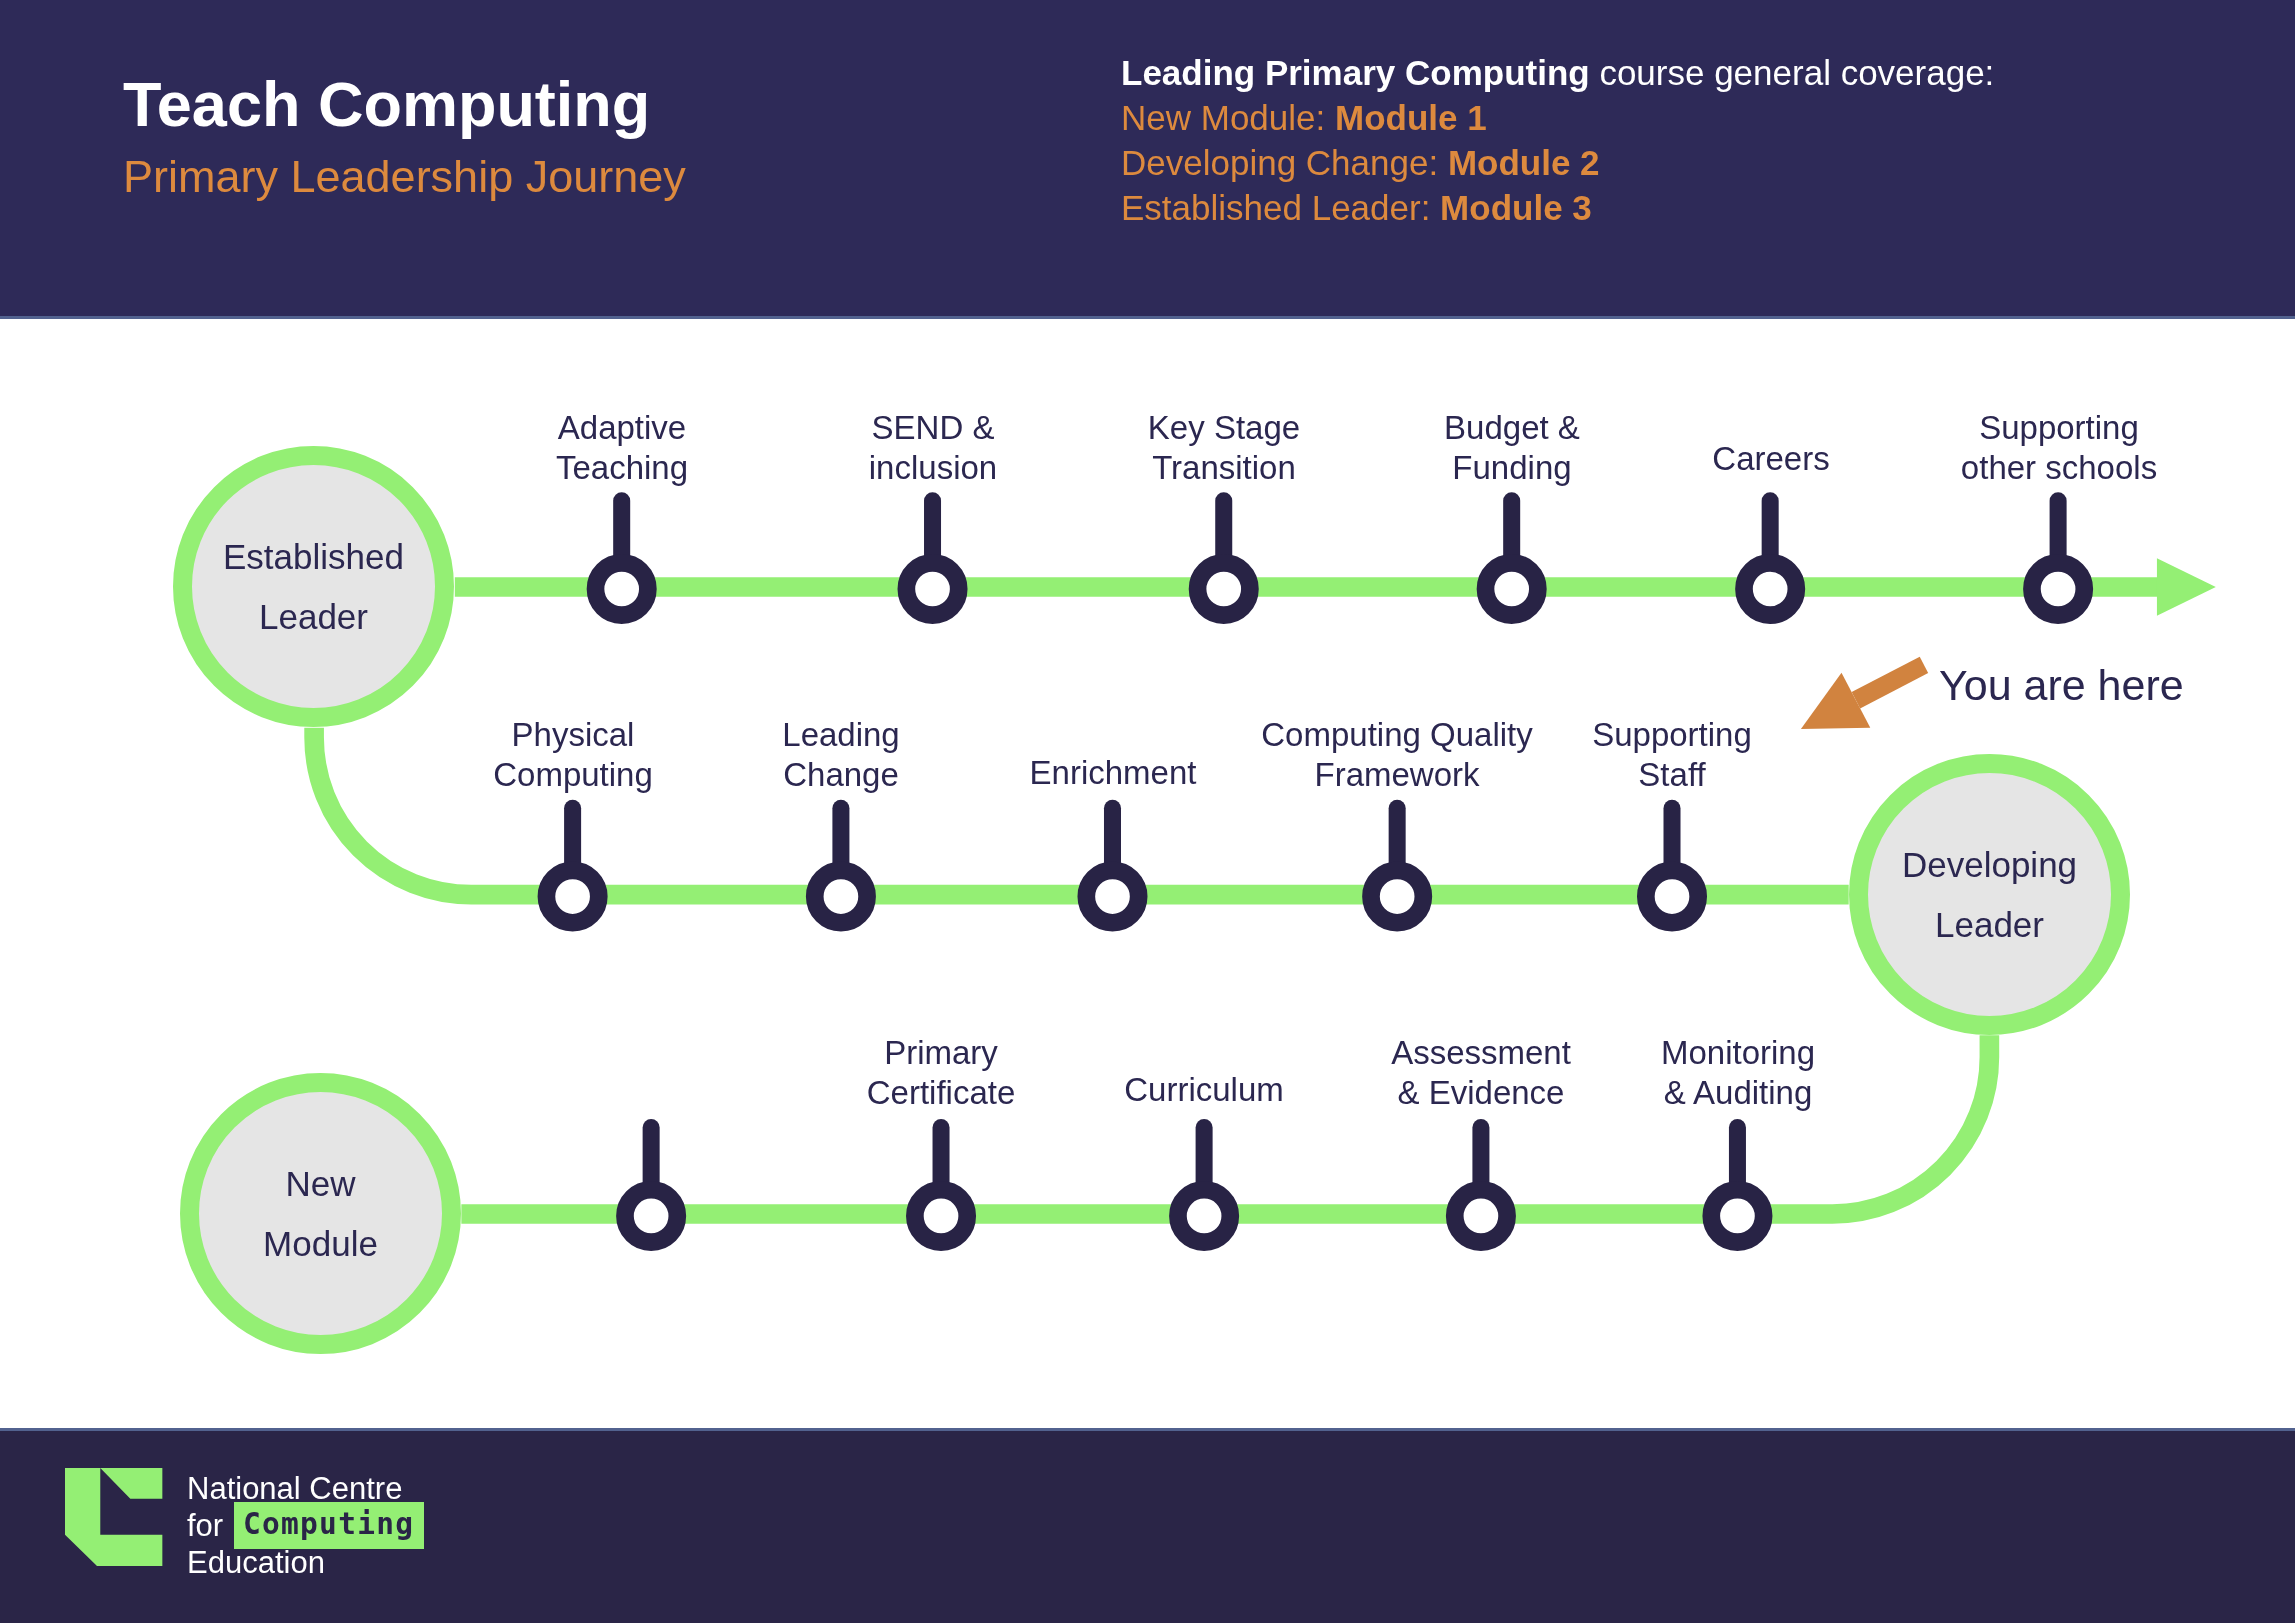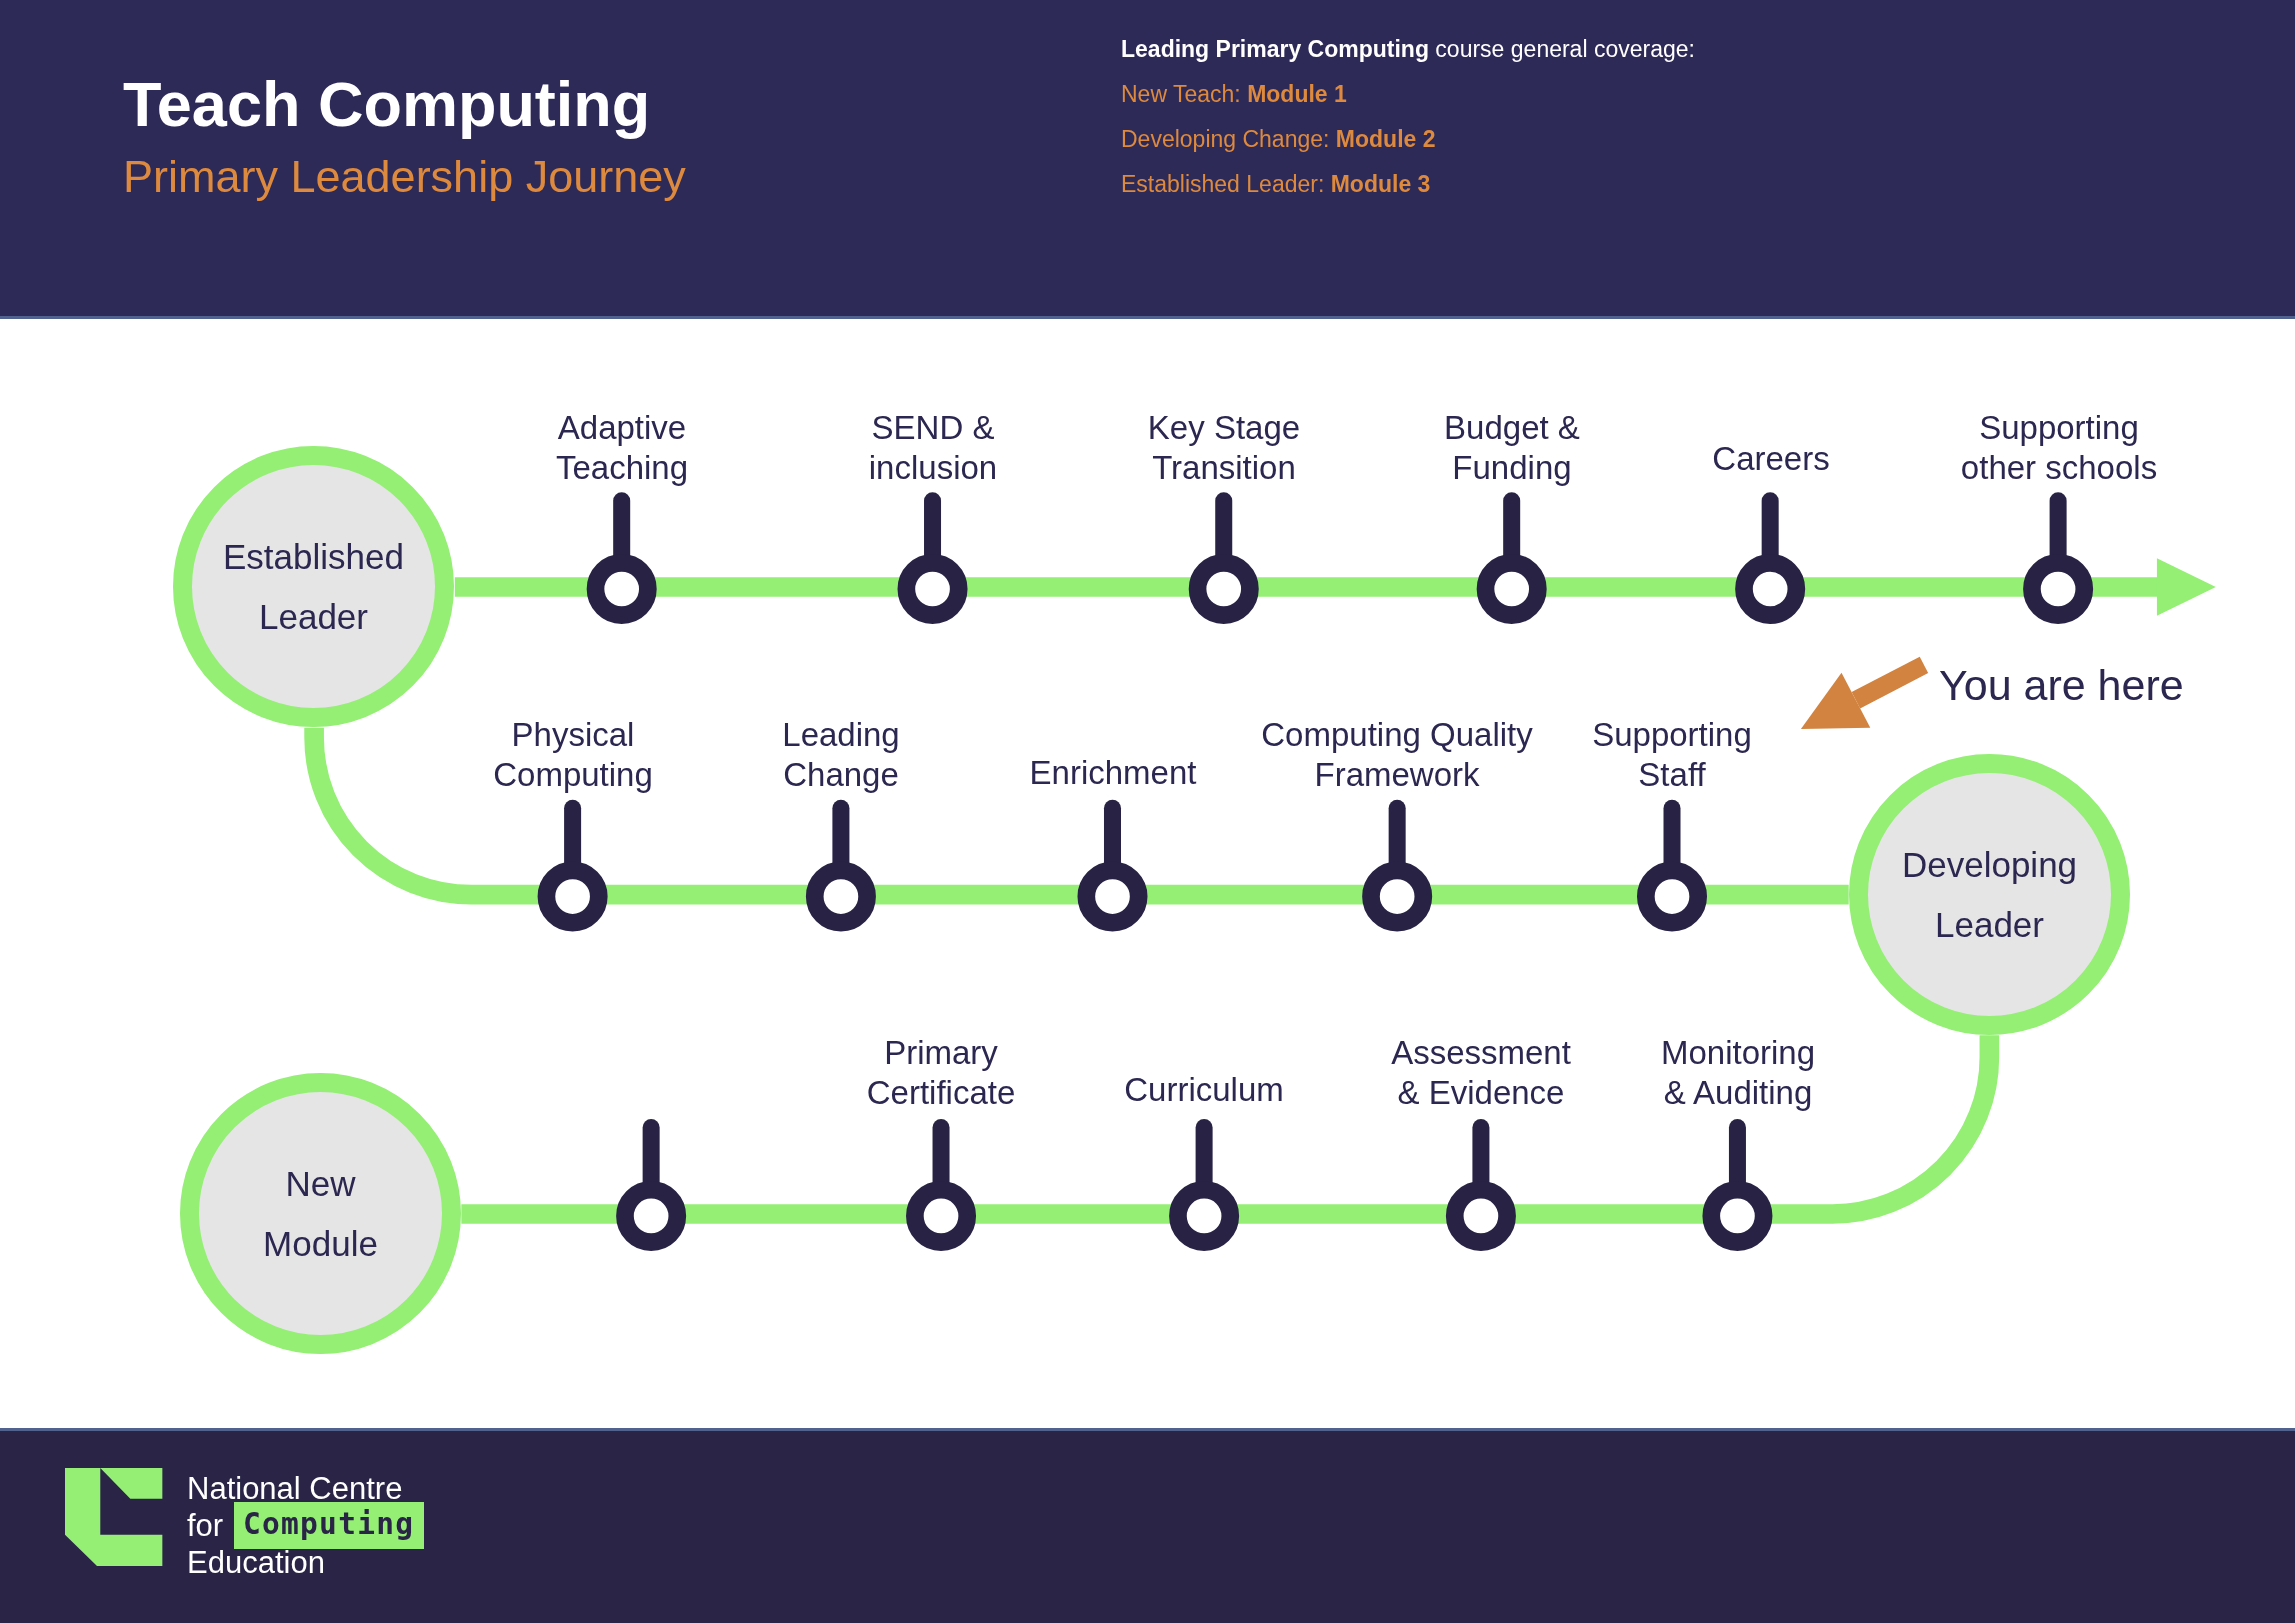--- a/index.html
+++ b/index.html
@@ -14,21 +14,21 @@
   }
   *{margin:0;padding:0;box-sizing:border-box;}
   body{font-family:"Liberation Sans","DejaVu Sans",sans-serif;background:#fff;}
   .page{position:relative;width:2295px;height:1623px;background:#fff;overflow:hidden;}
 
   
   .band-top{position:absolute;left:0;top:0;width:2295px;height:319px;
     background:var(--band-navy);border-bottom:3.9px solid var(--band-edge);}
   .title{position:absolute;left:123px;top:65px;font-size:63px;font-weight:bold;color:#fff;line-height:1.25;}
   .subtitle{position:absolute;left:123px;top:149px;font-size:45px;font-weight:normal;color:var(--orange);line-height:1.25;}
-  .coverage{position:absolute;left:1121px;top:27px;font-size:23px;line-height:45px;color:#fff;}
+  .coverage{position:absolute;left:1121px;top:50px;font-size:35px;line-height:45px;color:#fff;}
   .cov-heading{color:#fff;}
   .cov-item{color:var(--orange);}
   .coverage b{font-weight:bold;}
 
   
   .stage-circle{position:absolute;width:281px;height:281px;border:19.6px solid var(--path-green);
     border-radius:50%;background:#e5e5e5;display:flex;align-items:center;justify-content:center;
     text-align:center;color:var(--text-navy);font-size:35px;line-height:60px;white-space:pre-line;}
   .milestone-label{position:absolute;transform:translate(-50%,-100%);text-align:center;
     color:var(--text-navy);font-size:33px;line-height:40px;white-space:pre-line;}
@@ -49,21 +49,21 @@
 </head>
 <body>
 
 <div class="page">
 
   <header class="band-top">
     <h1 class="title">Teach Computing</h1>
     <h2 class="subtitle">Primary Leadership Journey</h2>
     <div class="coverage">
       <div class="cov-heading"><b>Leading Primary Computing</b><span> course general coverage:</span></div>
-      <div class="cov-item"><span>New Teach: </span><b>Module 1</b></div>
+      <div class="cov-item"><span>New Module: </span><b>Module 1</b></div>
       <div class="cov-item"><span>Developing Change: </span><b>Module 2</b></div>
       <div class="cov-item"><span>Established Leader: </span><b>Module 3</b></div>
     </div>
   </header>
 
   <svg class="diagram-svg" width="2295" height="1623" viewBox="0 0 3507 2480">
 
     <path d="M 695 897 H 3302" fill="none" stroke="var(--path-green)" stroke-width="30"></path>
     <polygon points="3296,853 3296,941 3386,897" fill="var(--path-green)"></polygon>
     <path d="M 2825 1367 H 720 A 240 240 0 0 1 480 1127 L 480 1112" fill="none" stroke="var(--path-green)" stroke-width="30"></path>

